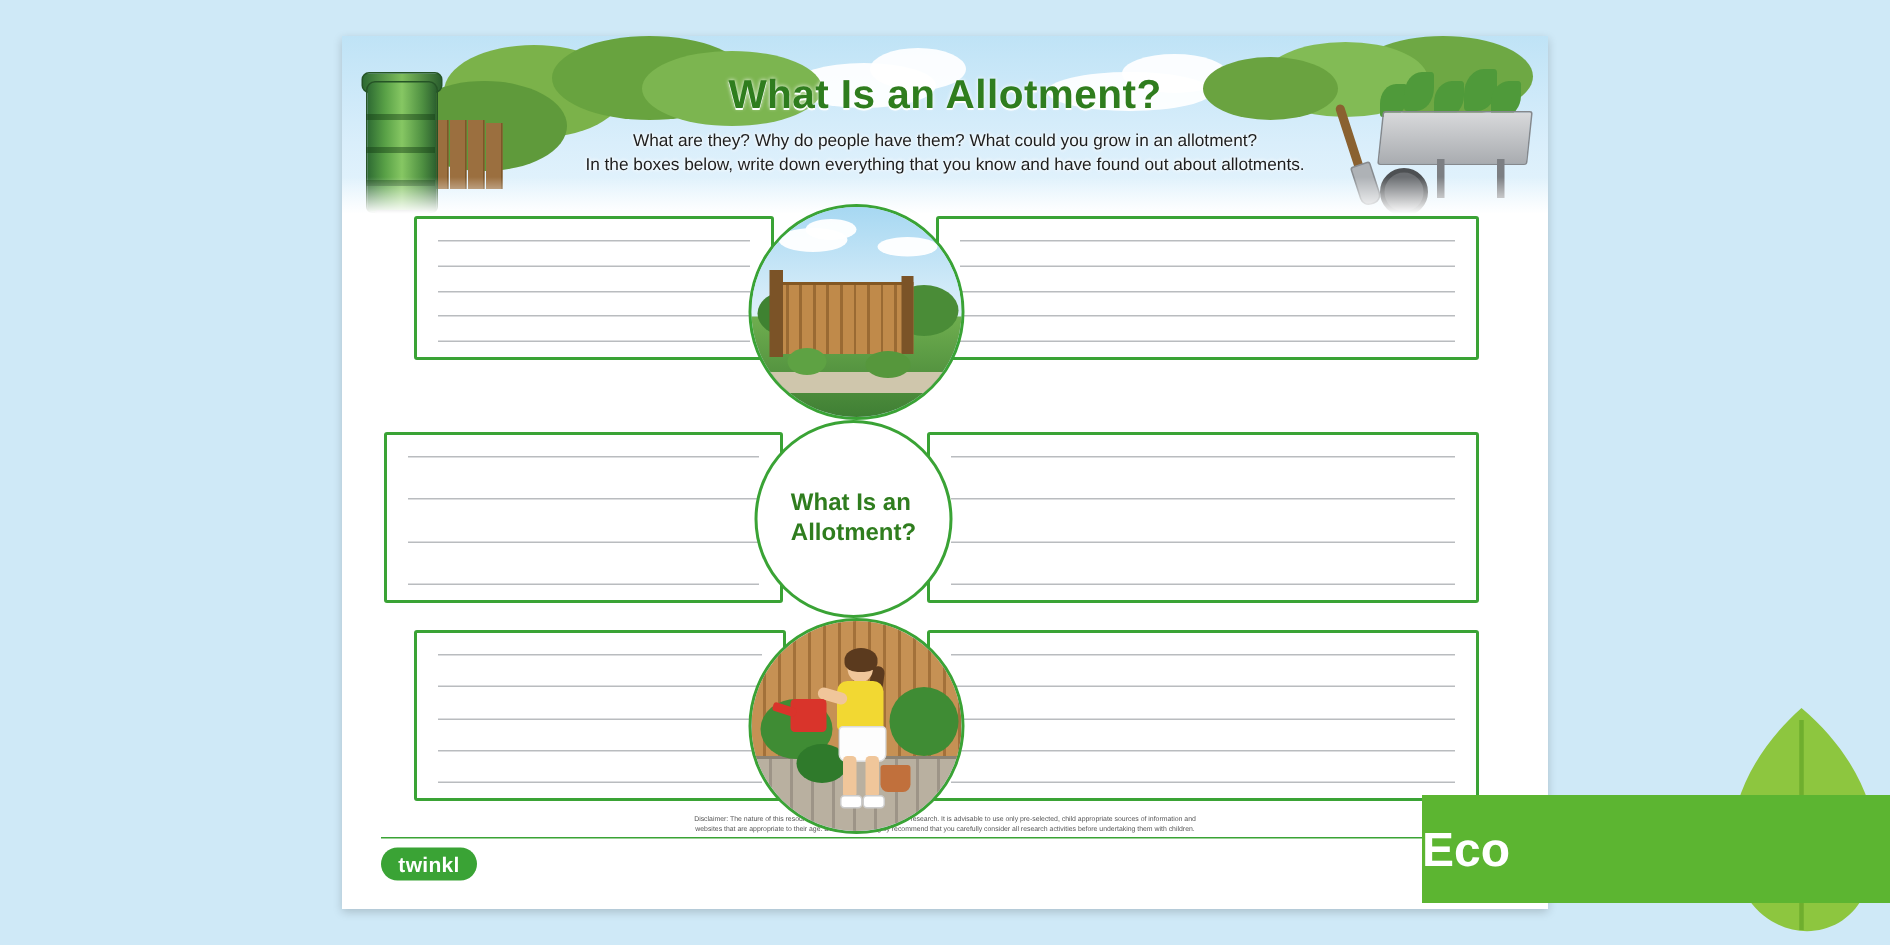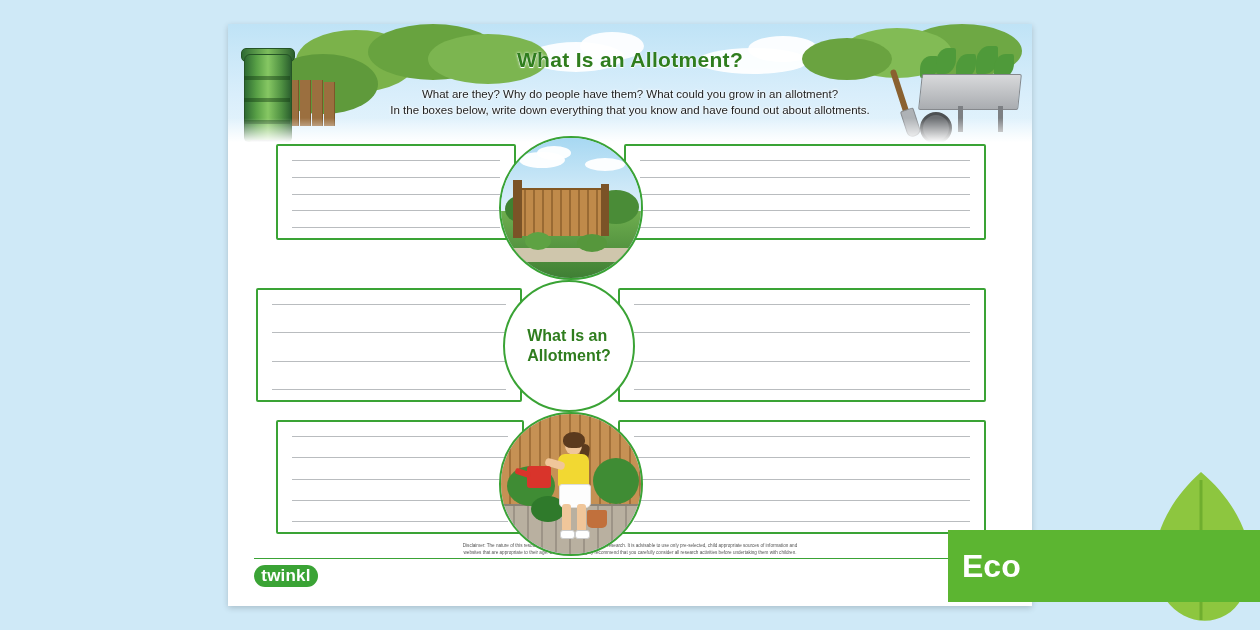--- a/index.html
+++ b/index.html
@@ -191,21 +191,21 @@
     border-radius: 2px 2px 6px 6px;
   }
 
   
   .title {
     position: absolute;
     left: 0;
     right: 0;
     top: 24px;
     text-align: center;
-    font-size: 21px;
+    font-size: 27px;
     font-weight: bold;
     color: #2f7d1e;
     letter-spacing: 0.3px;
     text-shadow: 0 1px 0 #ffffff, 0 0 3px #ffffff;
   }
   .subtitle {
     position: absolute;
     left: 120px;
     right: 120px;
     top: 62px;
@@ -462,21 +462,21 @@
   }
   .twinkl-logo {
     position: absolute;
     left: 26px;
     top: 541px;
     width: 64px;
     height: 22px;
     border-radius: 11px;
     background: #3aa335;
     color: #fff;
-    font-size: 17px;
+    font-size: 14px;
     font-weight: bold;
     display: flex;
     align-items: center;
     justify-content: center;
     letter-spacing: .2px;
   }
   .visit {
     position: absolute;
     right: 24px;
     top: 546px;
@@ -500,21 +500,20 @@
   #eco-badge .eco-text {
     color: #ffffff;
     font-size: 30px;
     padding-left: 18px;
     letter-spacing: -0.3px;
   }
   #eco-badge .eco-word {
     color: #ffffff;
     font-size: 32px;
     font-weight: bold;
-    padding-left: 14px;
   }
   #eco-leaf {
     position: absolute;
     left: 1142px;
     top: 470px;
     width: 118px;
     height: 160px;
     z-index: 19;
   }
 </style>

